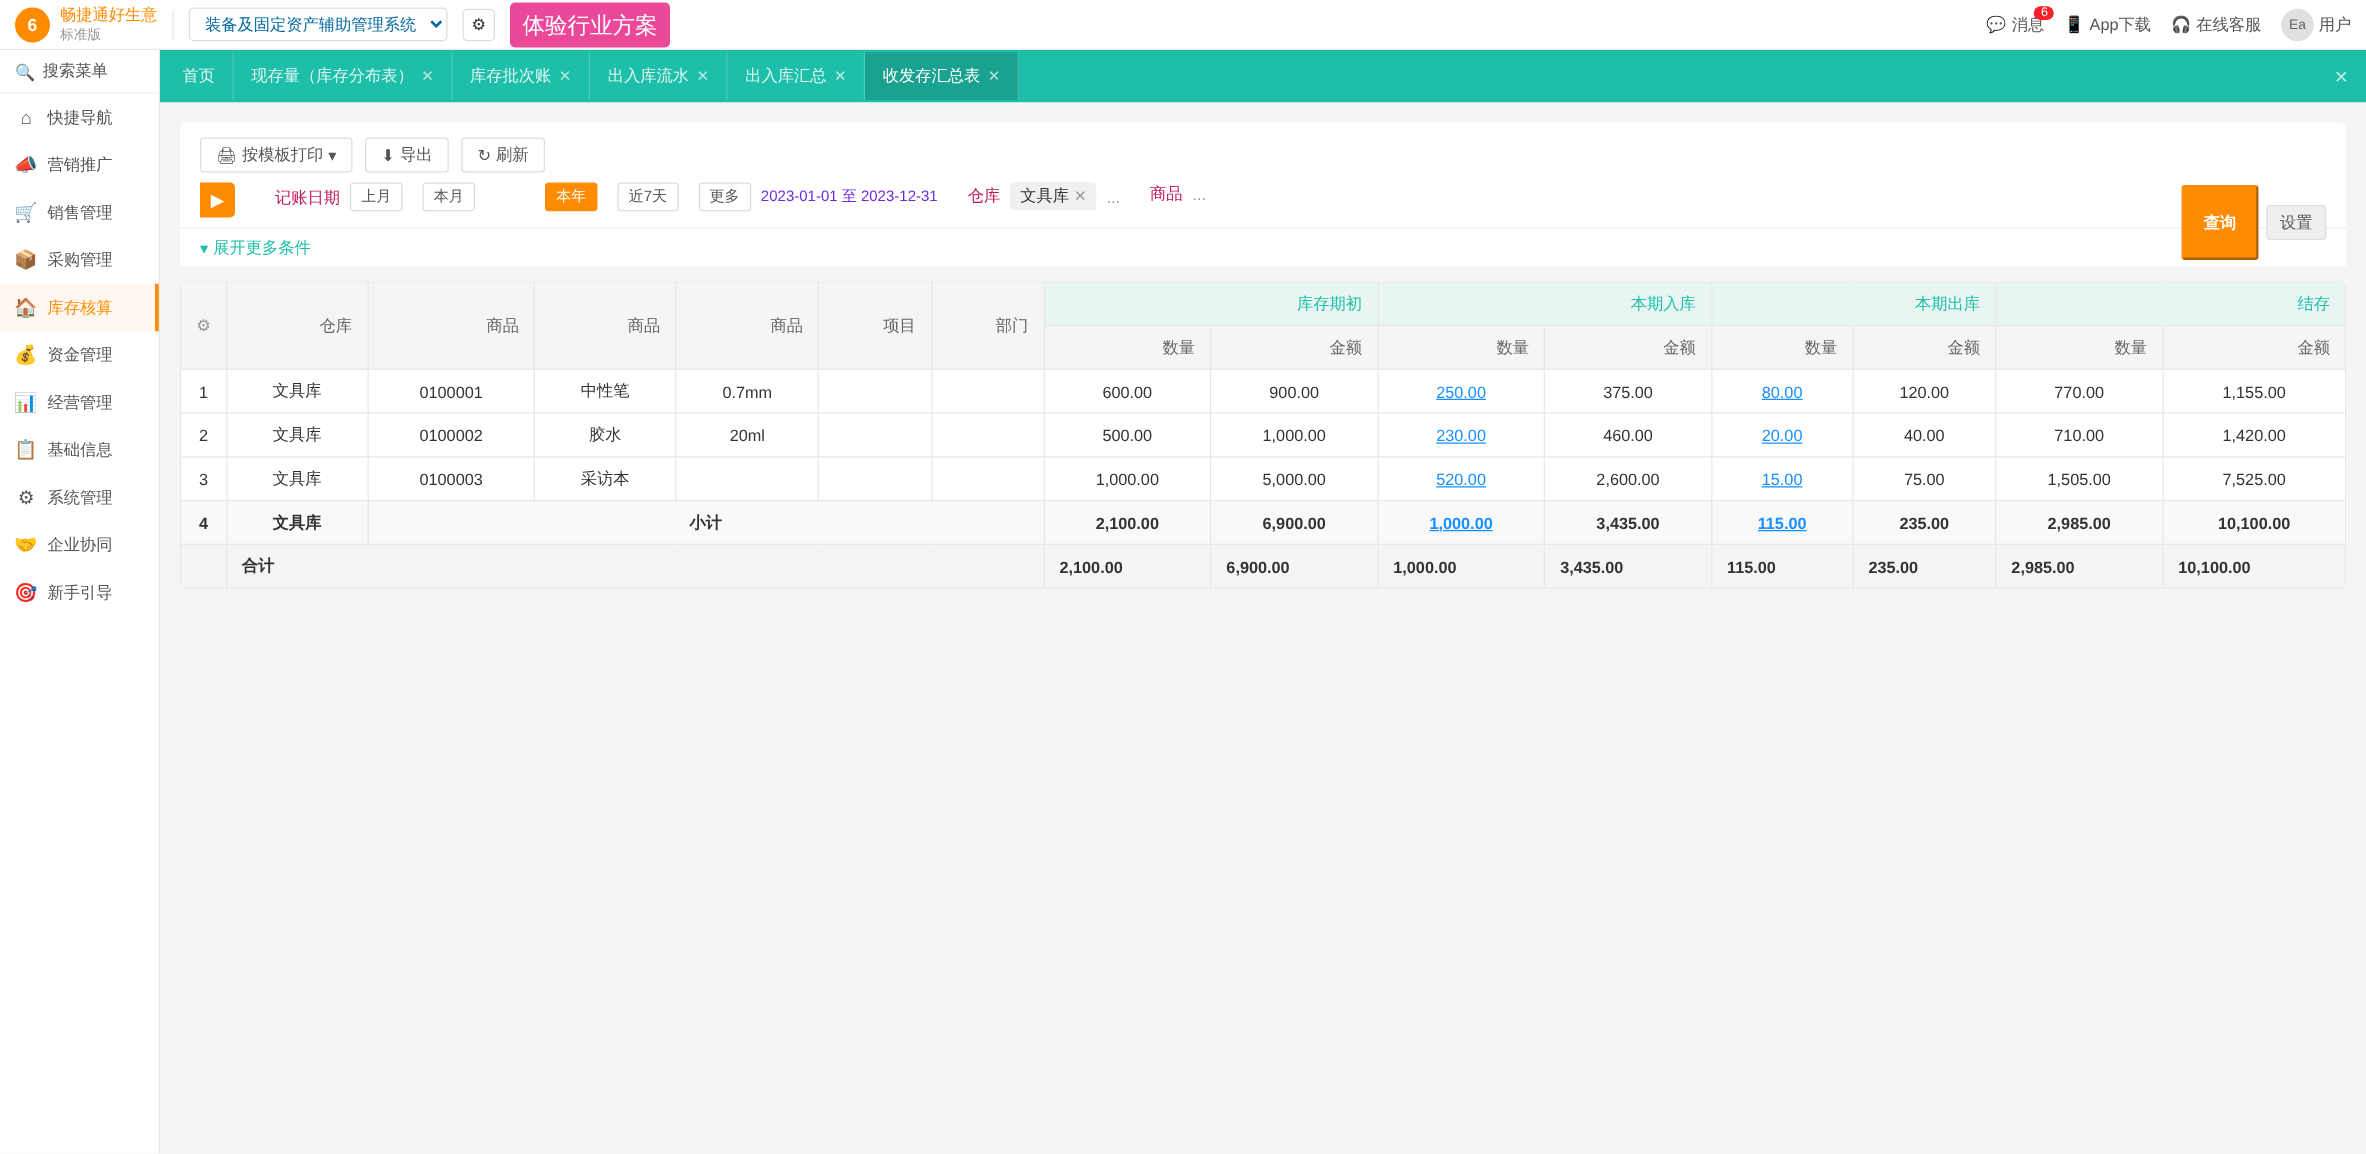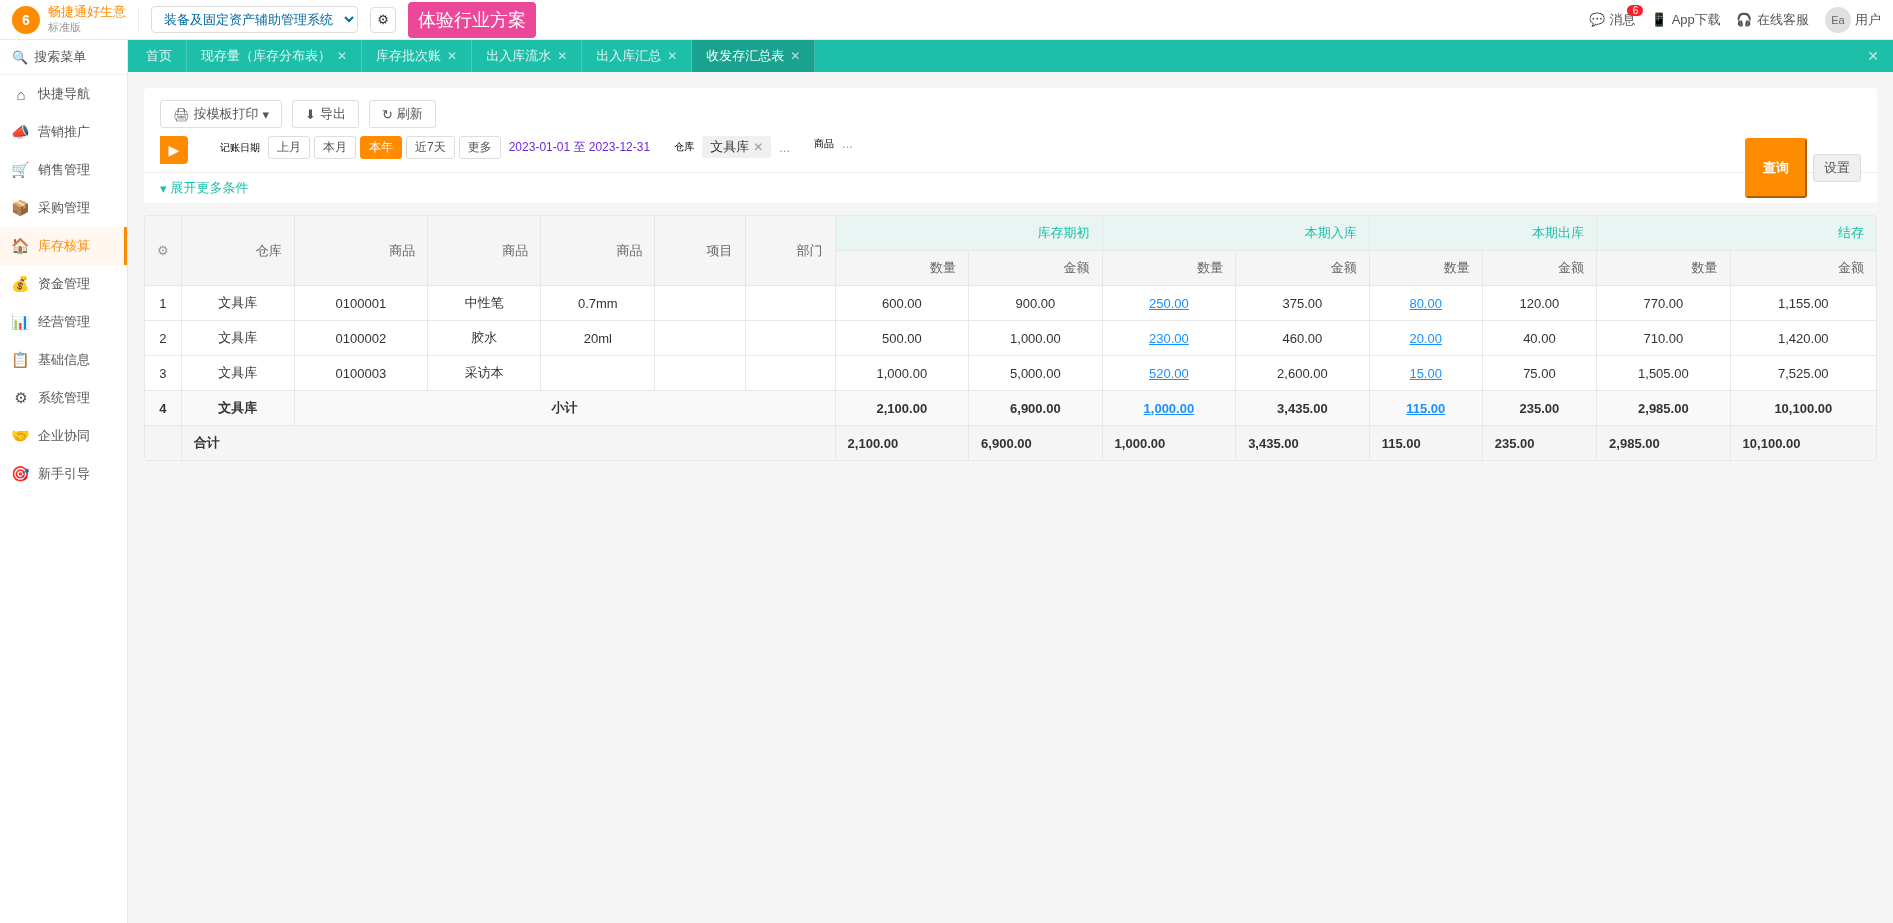--- a/index.html
+++ b/index.html
@@ -4,21 +4,21 @@
   <style>
     * { box-sizing: border-box; margin: 0; padding: 0; }
     body { font-family: 'Microsoft YaHei', Arial, sans-serif; font-size: 13px; background: #f5f5f5; color: #333; overflow: hidden; height: 923px; }
 
     
     .app-container { display: flex; flex-direction: column; height: 923px; }
     .top-bar { display: flex; align-items: center; background: #fff; height: 40px; padding: 0 12px; border-bottom: 1px solid #e8e8e8; justify-content: space-between; }
     .main-area { display: flex; flex: 1; overflow: hidden; }
     .sidebar { width: 128px; background: #fff; border-right: 1px solid #e8e8e8; display: flex; flex-direction: column; }
     .content-area { flex: 1; display: flex; flex-direction: column; overflow: hidden; }
-    .tab-bar { background: #1ebfa9; display: flex; align-items: center; height: 32px; padding: 0 4px; }
+    .tab-bar { background: #1ebfa9; display: flex; align-items: center; height: 42px; padding: 0 4px; }
     .page-content { flex: 1; padding: 16px; overflow-y: auto; background: #f5f5f5; }
 
     
     .brand-logo { display: flex; align-items: center; gap: 8px; }
     .logo-icon { width: 28px; height: 28px; background: #ff8c00; border-radius: 50%; display: flex; align-items: center; justify-content: center; color: #fff; font-weight: bold; font-size: 14px; }
     .brand-name { font-size: 13px; color: #ff8c00; line-height: 1.2; }
     .brand-sub { font-size: 11px; color: #999; }
     .system-dropdown { background: none; border: 1px solid #ddd; border-radius: 4px; padding: 4px 8px; cursor: pointer; font-size: 13px; color: #0369a1; }
     .trial-btn { background: #ec4899; color: #fff; border: none; border-radius: 4px; padding: 6px 10px; cursor: pointer; font-size: 18px; }
     .top-actions { display: flex; align-items: center; gap: 16px; }
@@ -30,24 +30,24 @@
     .sidebar-icon { width: 18px; height: 18px; display: flex; align-items: center; justify-content: center; font-size: 15px; }
     .sidebar-search { display: flex; align-items: center; gap: 6px; padding: 8px 12px; border-bottom: 1px solid #f0f0f0; cursor: pointer; color: #555; }
 
     
     .tab-item { display: flex; align-items: center; gap: 4px; padding: 0 14px; height: 38px; color: rgba(255,255,255,0.85); cursor: pointer; font-size: 13px; border-right: 1px solid rgba(255,255,255,0.2); }
     .tab-item.active { background: rgba(0,0,0,0.15); color: #fff; }
     .tab-close { color: rgba(255,255,255,0.7); font-size: 12px; margin-left: 2px; }
     .tab-close-right { margin-left: auto; color: rgba(255,255,255,0.7); font-size: 14px; padding: 0 10px; cursor: pointer; }
     .page-title { font-size: 15px; font-weight: bold; color: #333; margin-bottom: 12px; }
     .filter-section { display: flex; align-items: center; gap: 8px; }
-    .filter-label { color: #000000; font-size: 10px; white-space: nowrap; }
-    .date-options { display: flex; gap: 4px; }
+    .filter-label { color: #be185d; font-size: 13px; white-space: nowrap; }
+    .date-options { display: flex; gap: 16px; }
     .date-btn { padding: 2px 8px; border: 1px solid #ddd; border-radius: 3px; cursor: pointer; font-size: 12px; color: #555; background: #fff; }
-    .date-btn.active { background: #ff8c00; color: #fff; border-color: #ff8c00; }
+    .date-btn.active { background: #ff8c00; color: #fff; border-color: #ff8c00; margin-left: 40px; }
     .date-range-text { font-size: 12px; color: #6d28d9; }
     .warehouse-tag { display: flex; align-items: center; gap: 4px; background: #f0f0f0; border-radius: 3px; padding: 2px 8px; font-size: 13px; }
     .tag-close { cursor: pointer; color: #999; font-size: 12px; }
     .more-options { color: #999; cursor: pointer; font-size: 13px; }
 
     .expand-btn { display: flex; align-items: center; gap: 4px; color: #1ebfa9; cursor: pointer; font-size: 13px; padding: 6px 16px; background: #fff; border-top: 1px solid #f0f0f0; }
     .toolbar-btn { display: flex; align-items: center; gap: 4px; padding: 4px 12px; border: 1px solid #ddd; border-radius: 3px; cursor: pointer; font-size: 13px; background: #fff; color: #555; }
     .query-btn { background: #ff8c00; color: #fff; border-color: #ff8c00; border-radius: 3px; padding: 19px 16px; cursor: pointer; font-size: 13px; font-weight: bold; }
     .settings-btn { border: 1px solid #ddd; color: #555; padding: 4px 10px; border-radius: 3px; cursor: pointer; font-size: 13px; }
 

